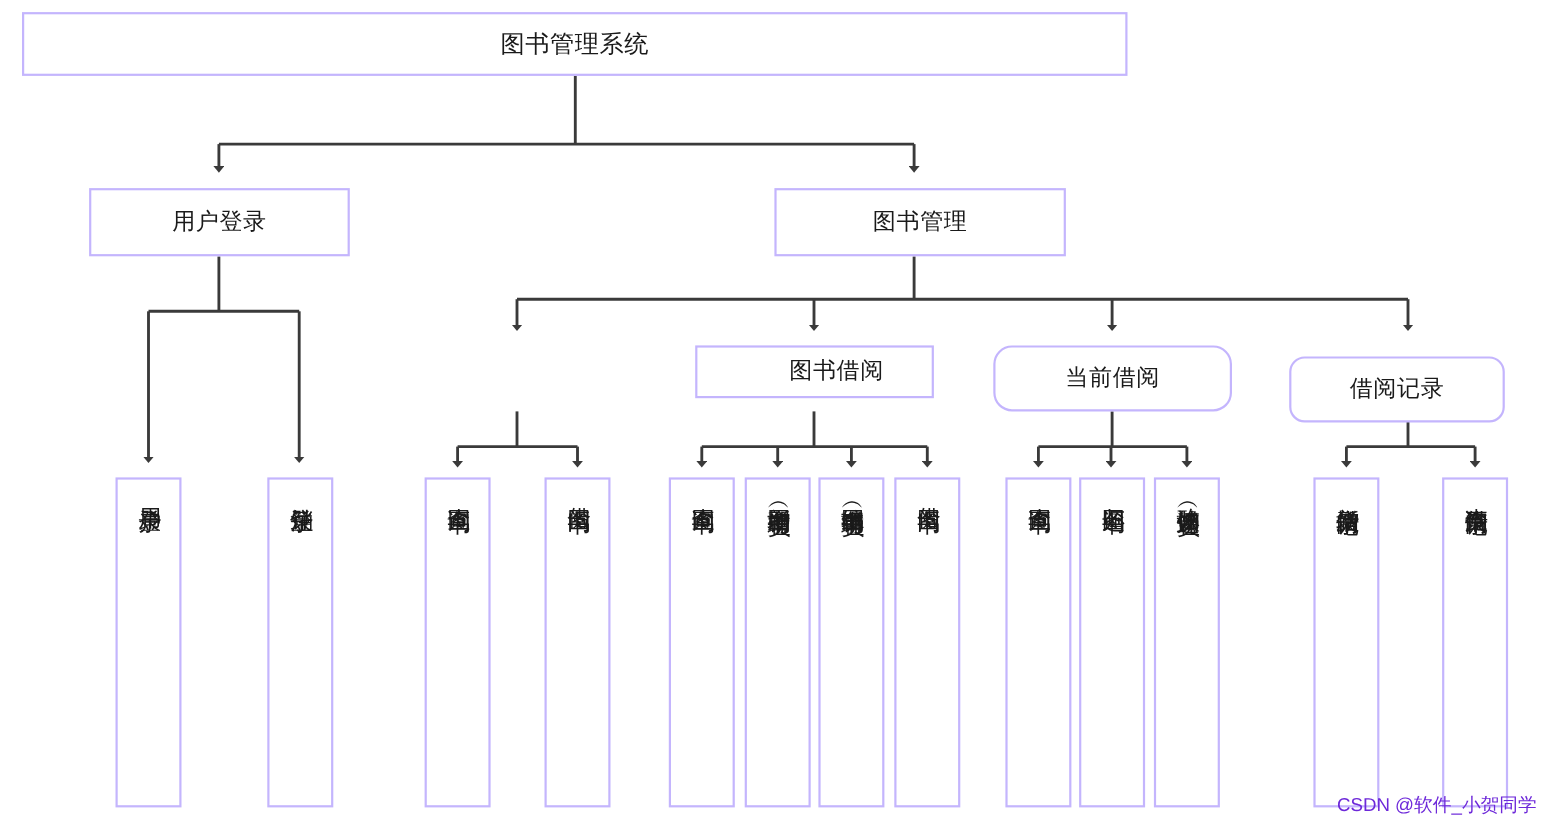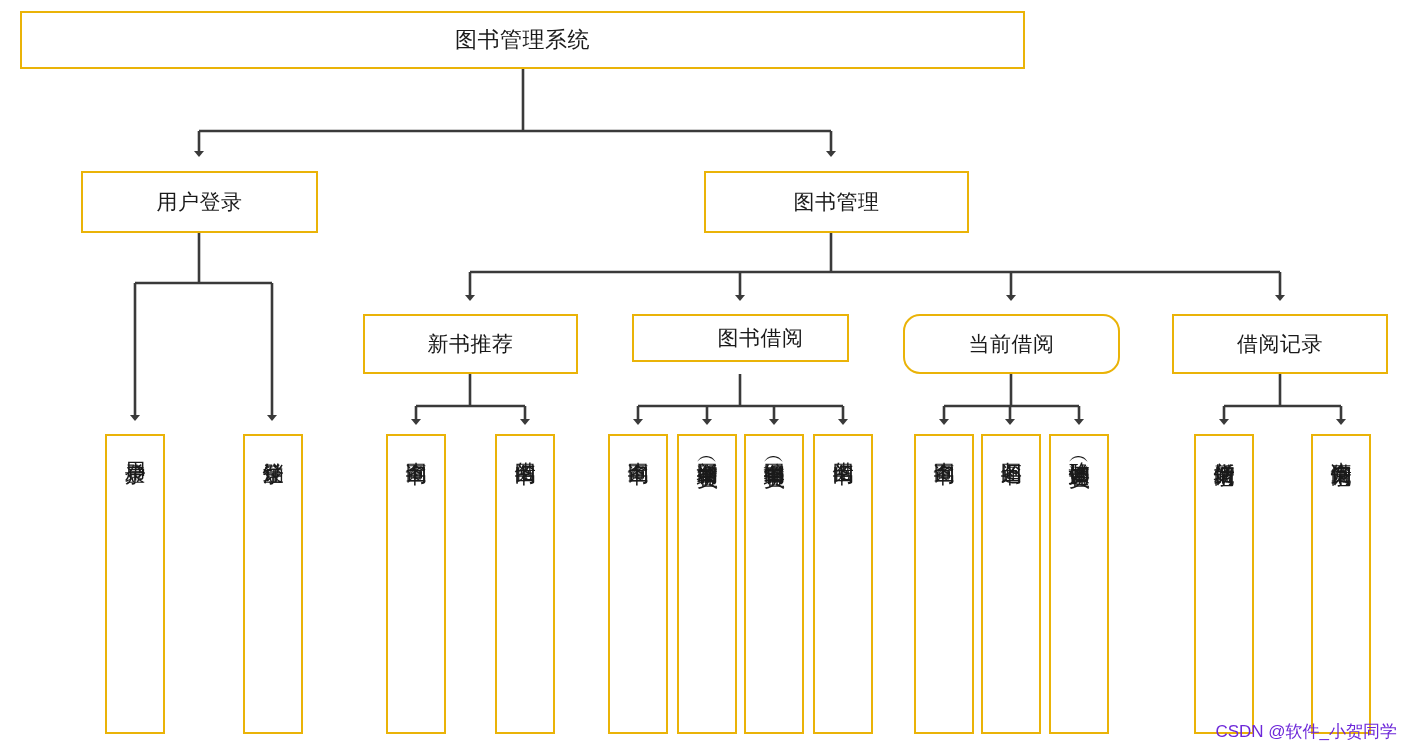--- a/index.html
+++ b/index.html
@@ -13,21 +13,21 @@
   #canvas {
     position: relative;
     width: 1405px;
     height: 747px;
     background: #ffffff;
     overflow: hidden;
   }
   .node {
     position: absolute;
     box-sizing: border-box;
-    border: 2px solid #eab308;
+    border: 2px solid #c4b5fd;
     background: #ffffff;
     display: flex;
     align-items: center;
     justify-content: center;
     color: #1a1a1a;
     z-index: 2;
   }
   .node .lbl {
     display: block;
     text-align: center;
@@ -130,30 +130,27 @@
     <span class="lbl">图书管理系统</span>
   </div>
 
   <div class="node horizontal" style="left:81px; top:171px; width:237px; height:62px;">
     <span class="lbl">用户登录</span>
   </div>
   <div class="node horizontal" style="left:704px; top:171px; width:265px; height:62px;">
     <span class="lbl">图书管理</span>
   </div>
 
-  <div class="node horizontal" style="left:363px; top:314px; width:215px; height:60px;">
-    <span class="lbl">新书推荐</span>
-  </div>
   <div class="node horizontal" style="left:632px; top:314px; width:217px; height:48px;padding-left:40px;">
     <span class="lbl">图书借阅</span>
   </div>
   <div class="node horizontal" style="left:903px; top:314px; width:217px; height:60px;border-radius:17px;">
     <span class="lbl">当前借阅</span>
   </div>
-  <div class="node horizontal" style="left:1172px; top:314px; width:216px; height:60px;">
+  <div class="node horizontal" style="left:1172px; top:324px; width:196px; height:60px;border-radius:14px;">
     <span class="lbl">借阅记录</span>
   </div>
 
   <div class="node vertical" style="left:105px; top:434px; width:60px; height:300px;">
     <span class="lbl">用户登录</span>
   </div>
   <div class="node vertical" style="left:243px; top:434px; width:60px; height:300px;">
     <span class="lbl">注销登录</span>
   </div>
 

